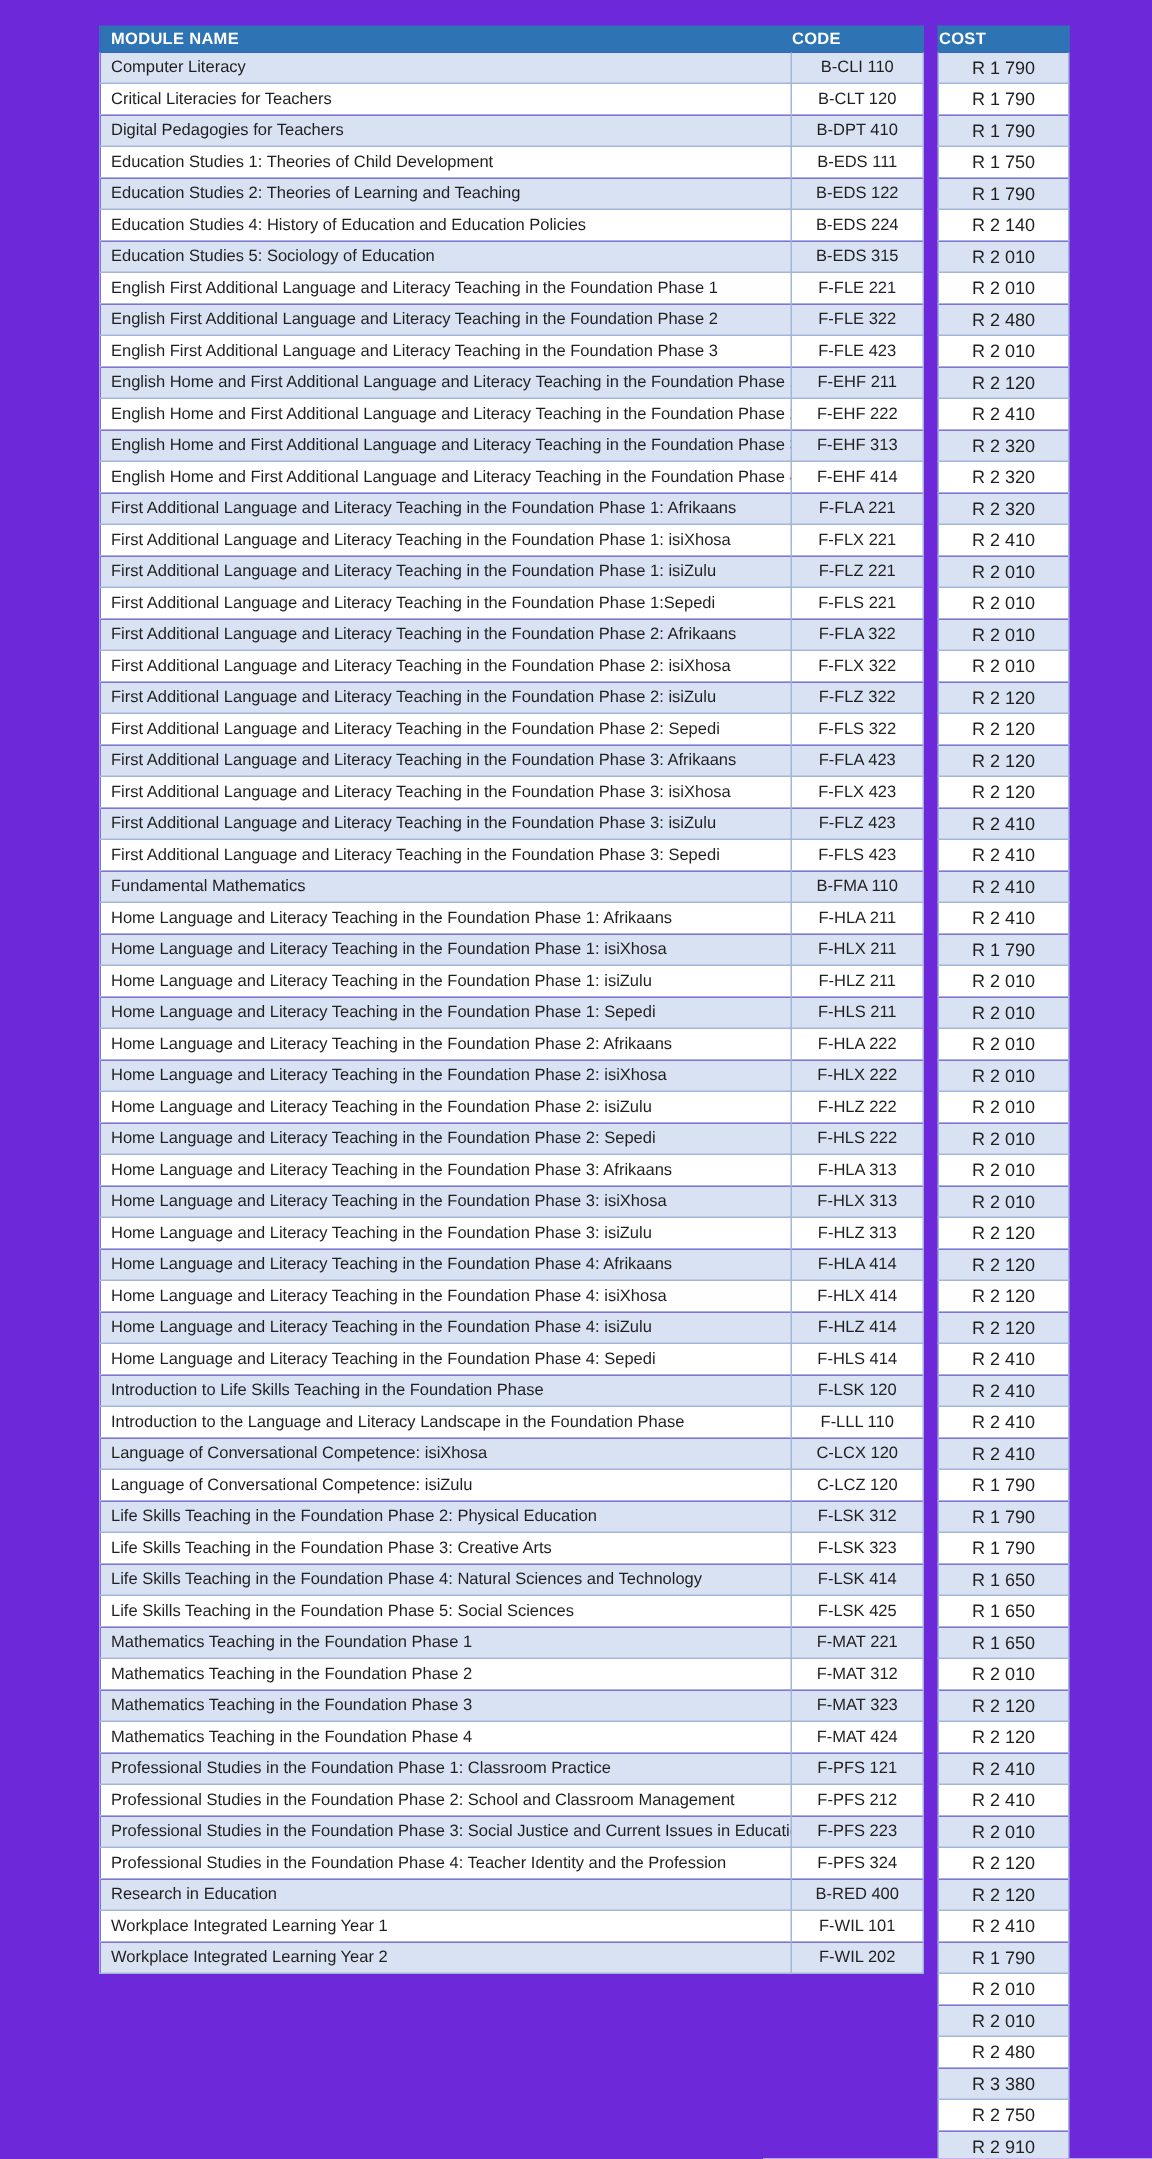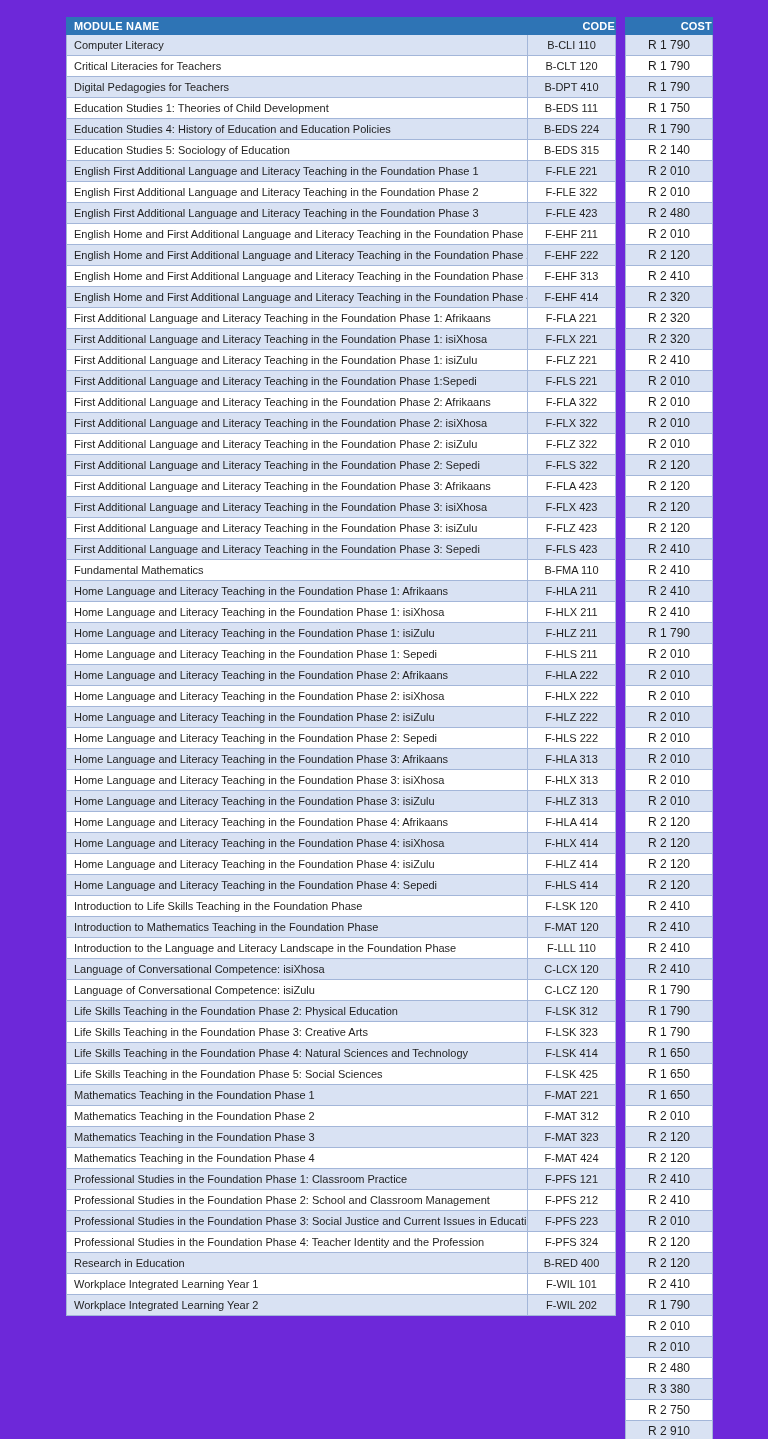--- a/index.html
+++ b/index.html
@@ -42,21 +42,21 @@
     font-weight: bold;
     border: 1px solid #2E74B5;
     padding: 0;
     vertical-align: middle;
     letter-spacing: 0.2px;
   }
   thead th.h-name {
     text-align: left;
     padding-left: 7px;
   }
-  thead th.h-center { text-align: right; }
+  thead th.h-center { text-align: left; }
 
   tbody td {
     height: 20px;
     font-size: 11px;
     color: #1f1f1f;
     border: 1px solid #A3B6D9;
     padding: 0;
     vertical-align: middle;
     background: #ffffff;
     white-space: nowrap;
@@ -102,20 +102,24 @@
           </tr>
           <tr>
             <td class="name">Digital Pedagogies for Teachers</td>
             <td class="code">B-DPT 410</td>
           </tr>
           <tr>
             <td class="name">Education Studies 1: Theories of Child Development</td>
             <td class="code">B-EDS 111</td>
           </tr>
           <tr>
+            <td class="name">Education Studies 2: Theories of Learning and Teaching</td>
+            <td class="code">B-EDS 122</td>
+          </tr>
+          <tr>
             <td class="name">Education Studies 4: History of Education and Education Policies</td>
             <td class="code">B-EDS 224</td>
           </tr>
           <tr>
             <td class="name">Education Studies 5: Sociology of Education</td>
             <td class="code">B-EDS 315</td>
           </tr>
           <tr>
             <td class="name">English First Additional Language and Literacy Teaching in the Foundation Phase 1</td>
             <td class="code">F-FLE 221</td>
@@ -252,24 +256,20 @@
             <td class="name">Home Language and Literacy Teaching in the Foundation Phase 4: isiZulu</td>
             <td class="code">F-HLZ 414</td>
           </tr>
           <tr>
             <td class="name">Home Language and Literacy Teaching in the Foundation Phase 4: Sepedi</td>
             <td class="code">F-HLS 414</td>
           </tr>
           <tr>
             <td class="name">Introduction to Life Skills Teaching in the Foundation Phase</td>
             <td class="code">F-LSK 120</td>
-          </tr>
-          <tr>
-            <td class="name">Introduction to Mathematics Teaching in the Foundation Phase</td>
-            <td class="code">F-MAT 120</td>
           </tr>
           <tr>
             <td class="name">Introduction to the Language and Literacy Landscape in the Foundation Phase</td>
             <td class="code">F-LLL 110</td>
           </tr>
           <tr>
             <td class="name">Language of Conversational Competence: isiXhosa</td>
             <td class="code">C-LCX 120</td>
           </tr>
           <tr>

